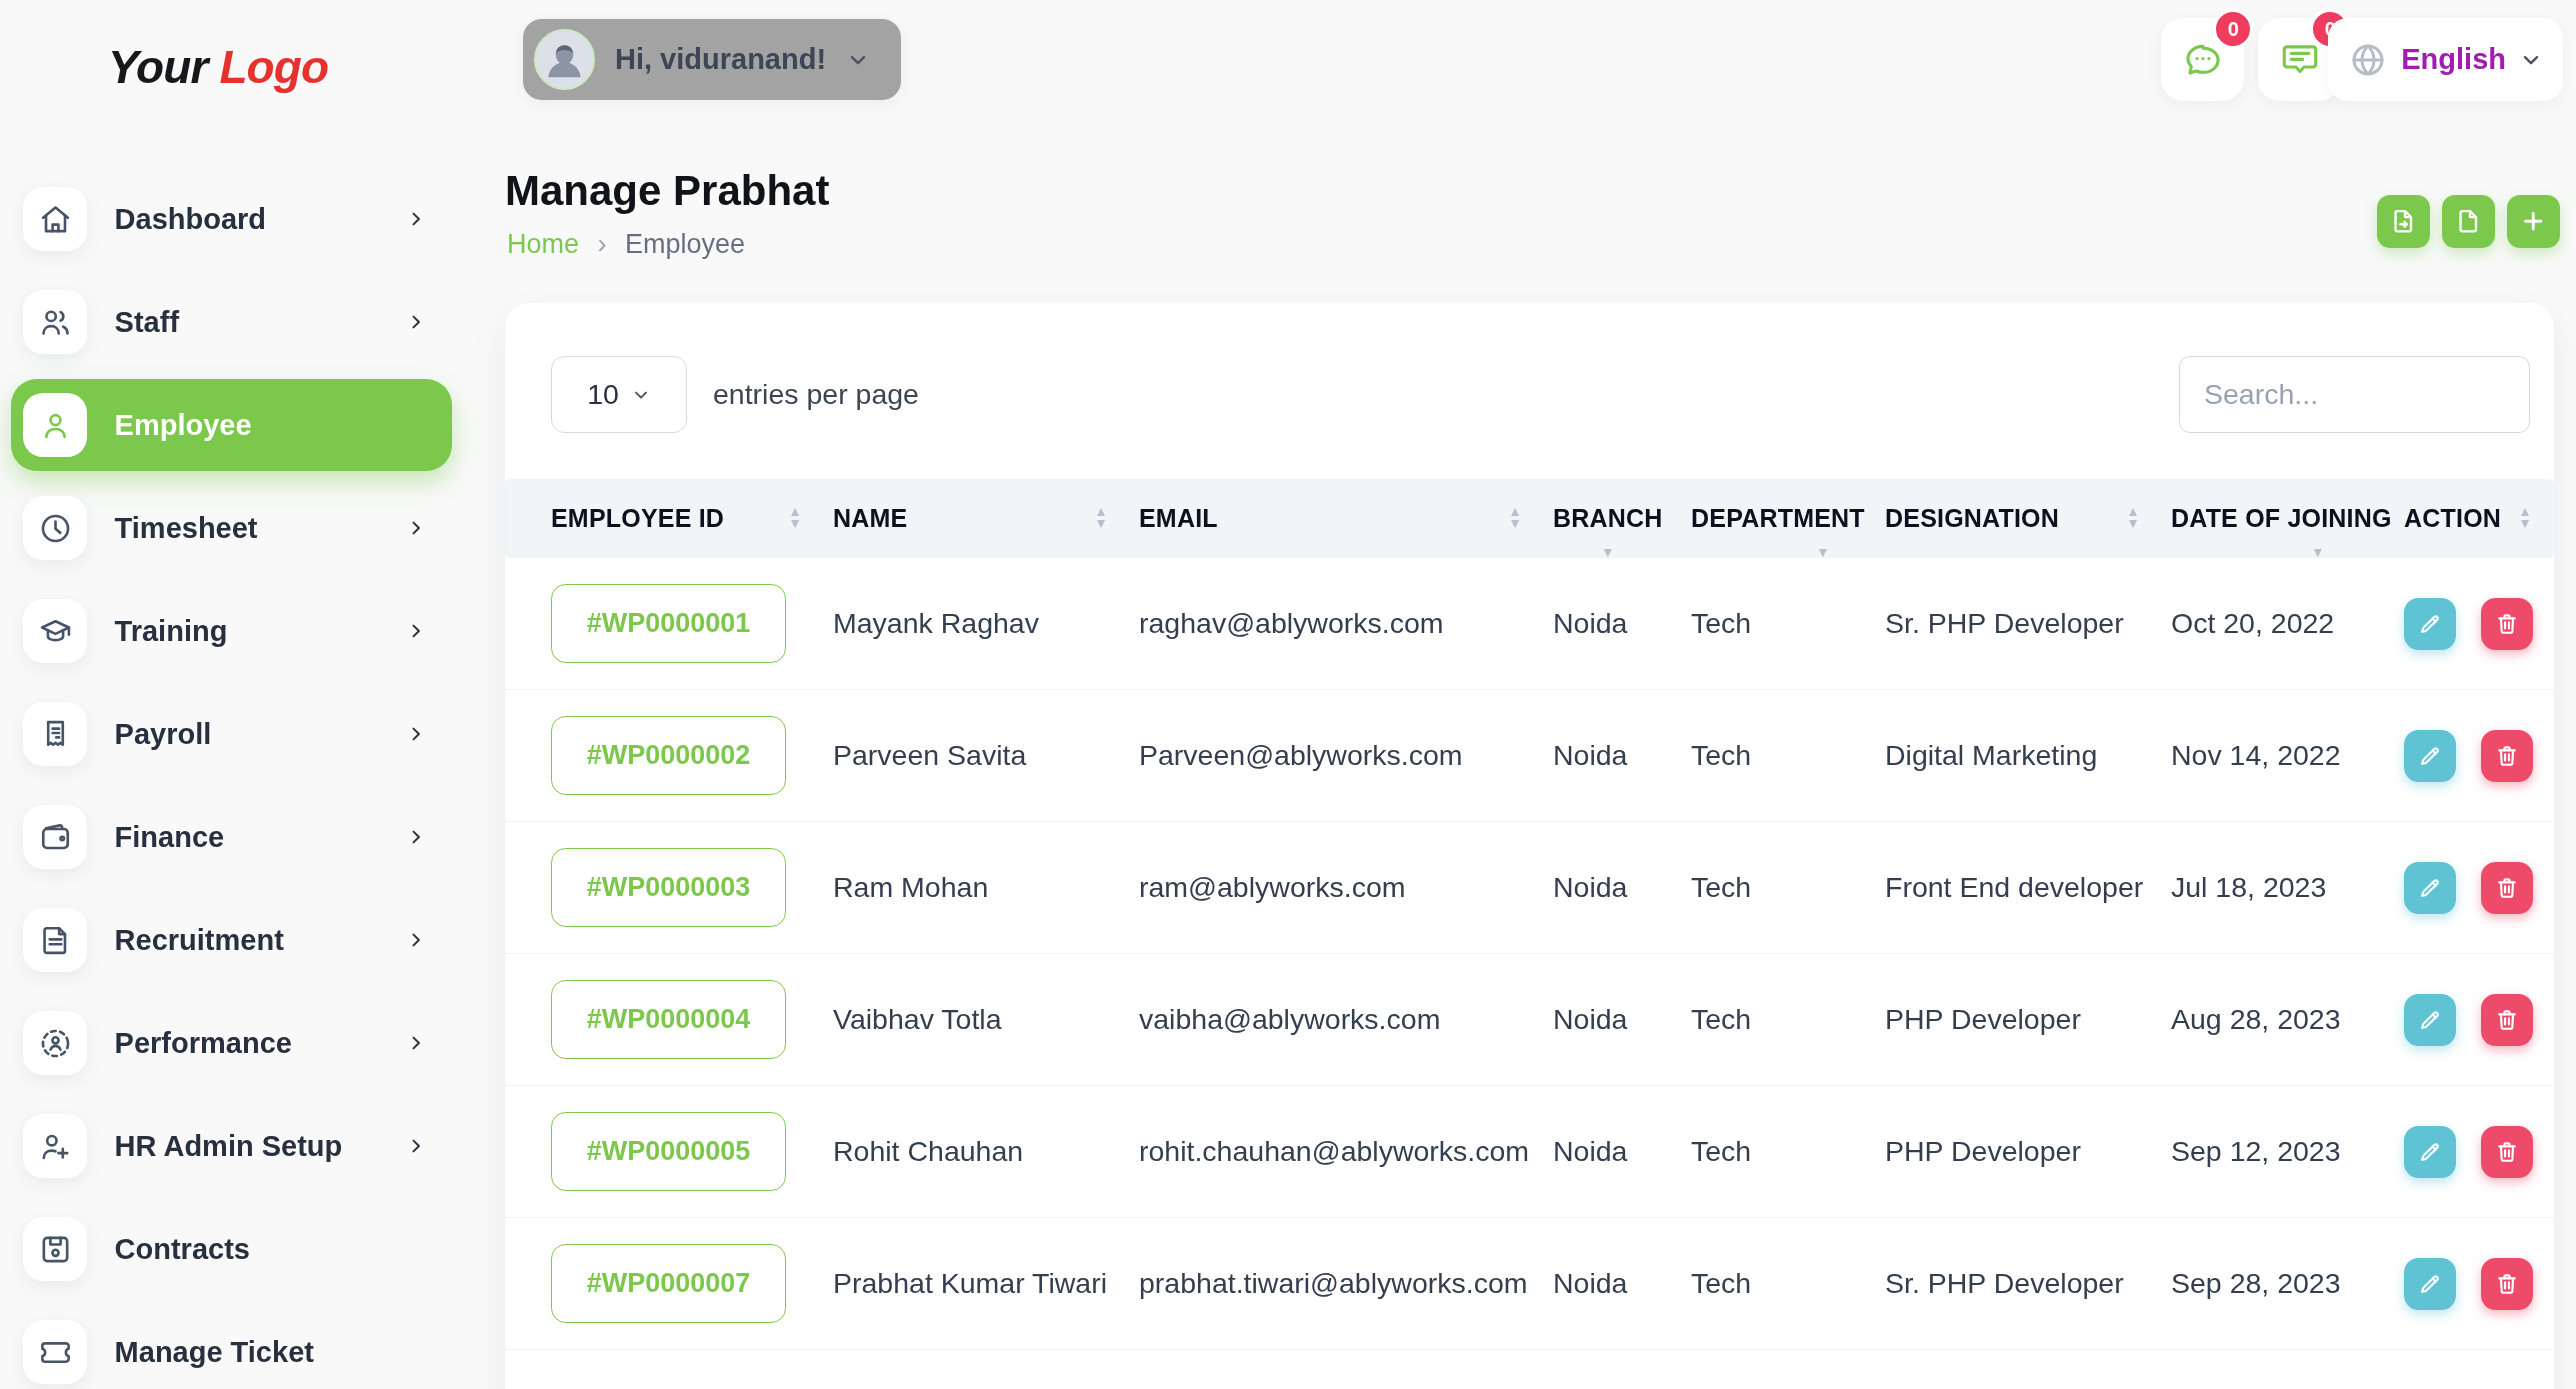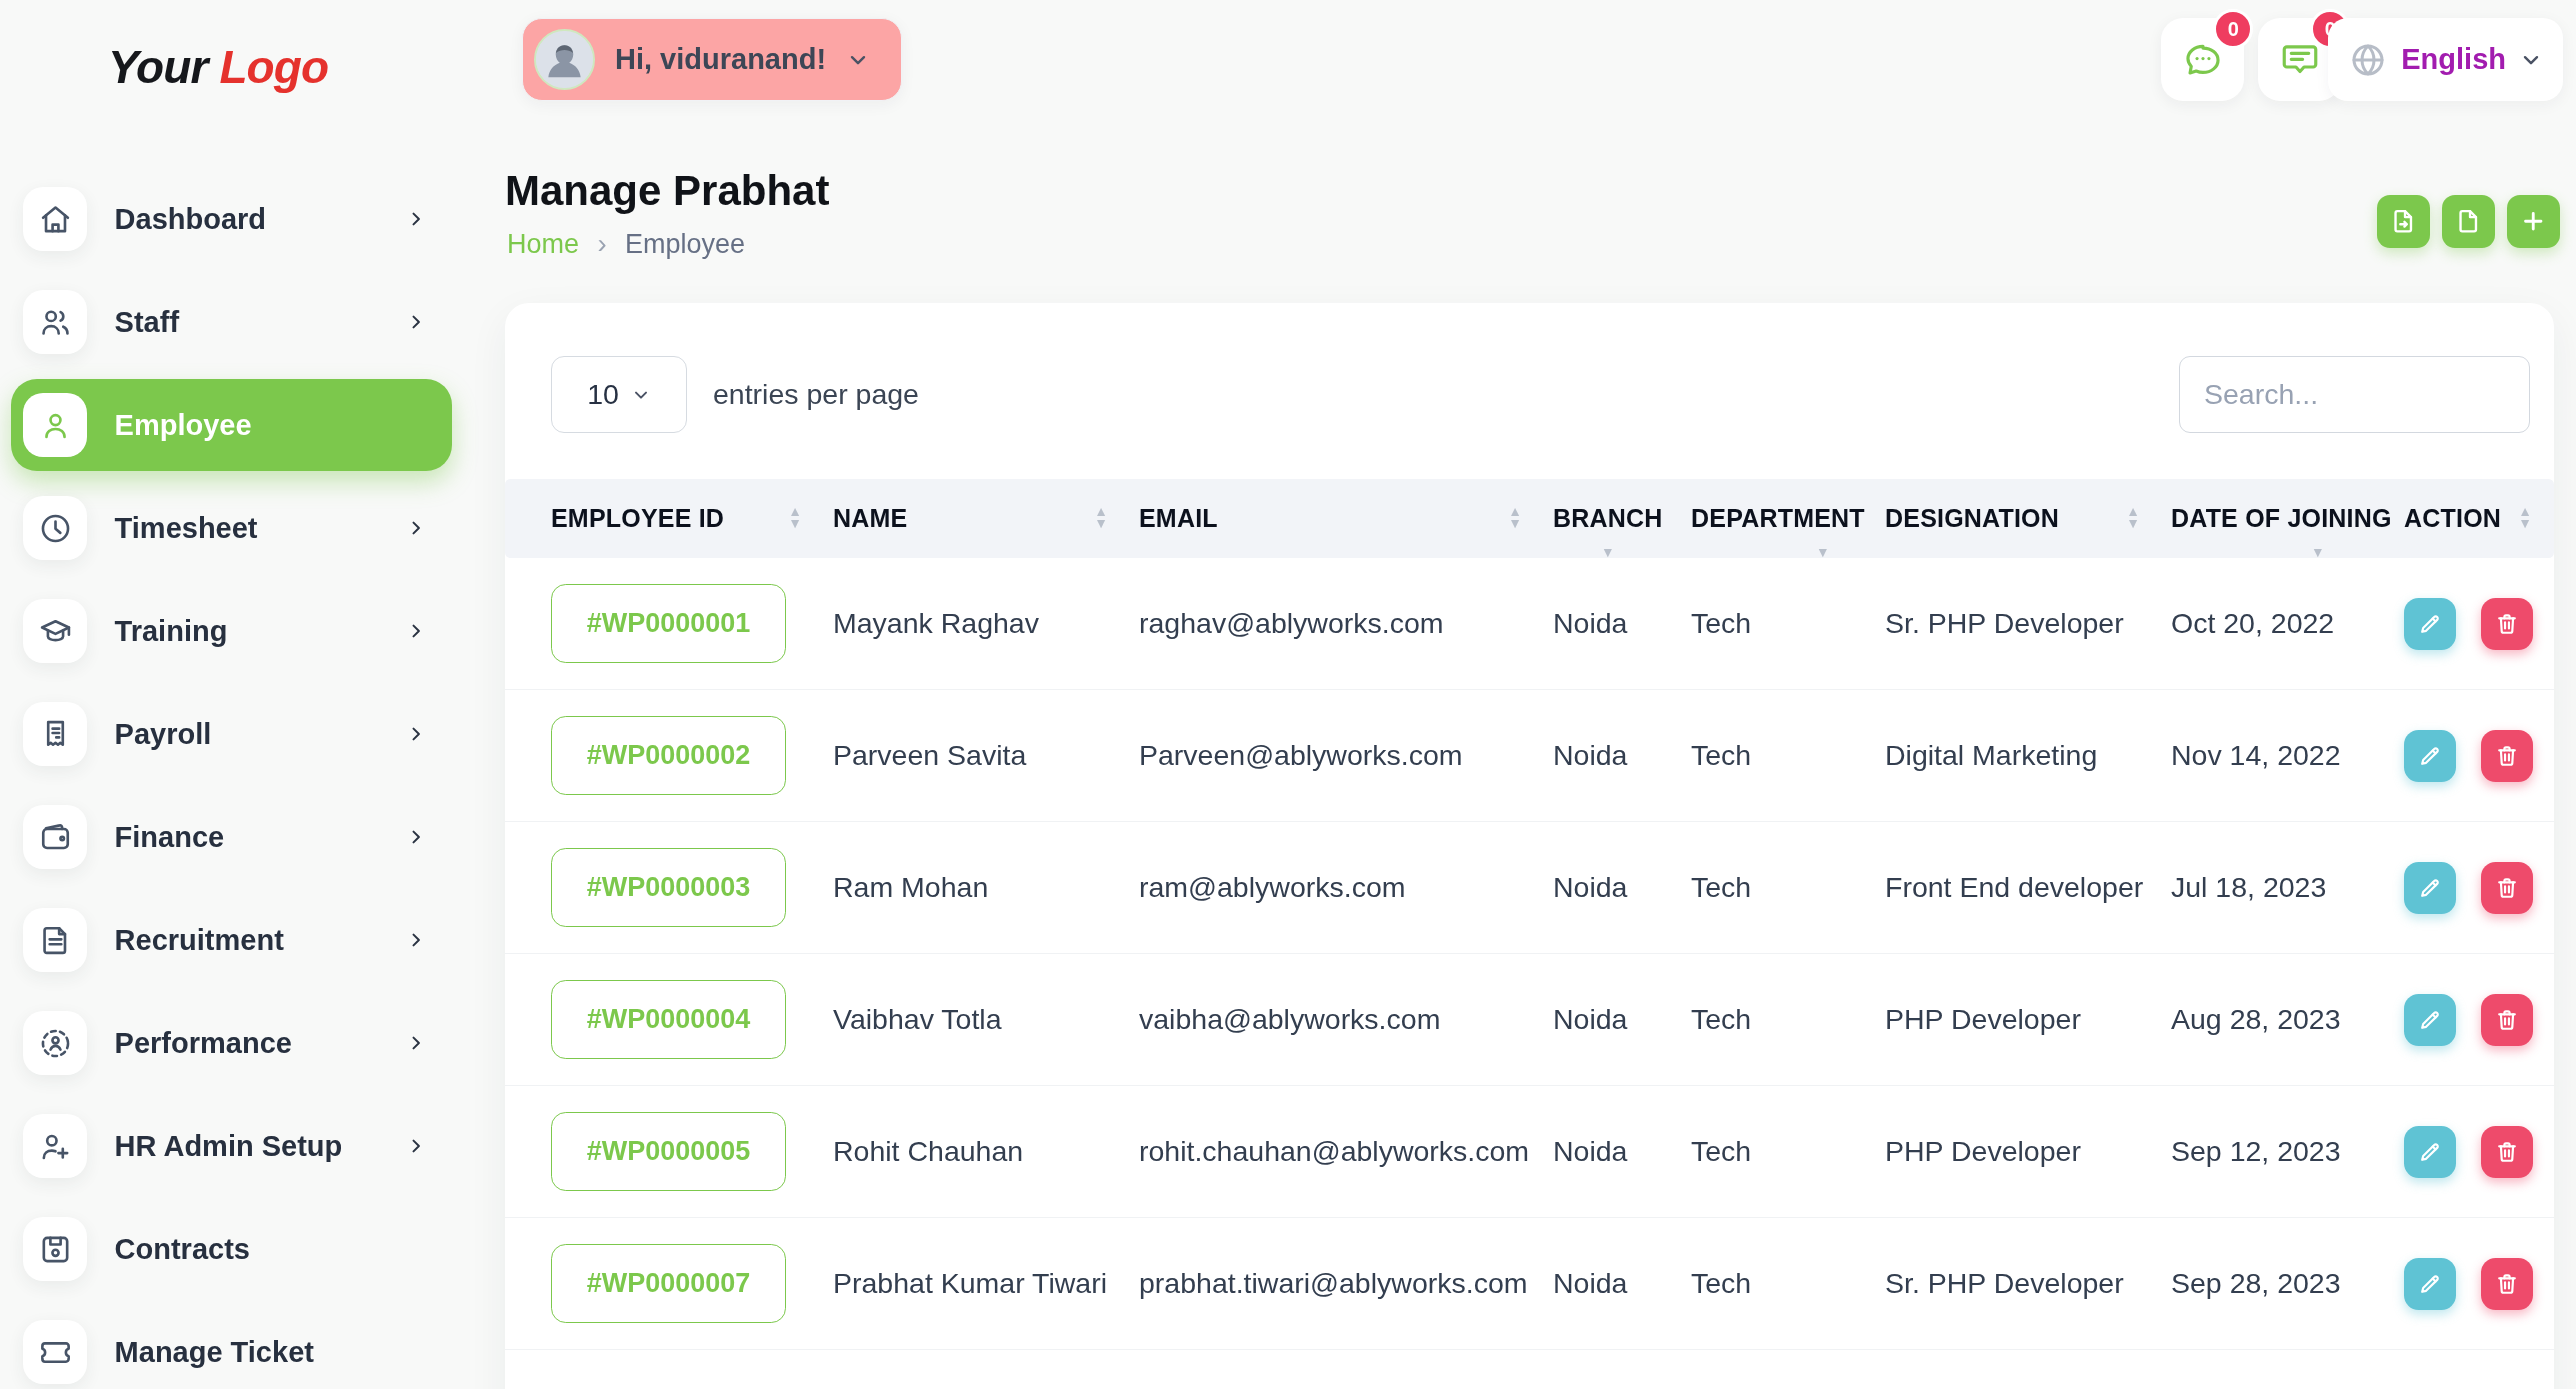--- a/index.html
+++ b/index.html
@@ -13,21 +13,21 @@
   svg { display:block; }
   button { font-family:inherit; cursor:pointer; }
 
   
   .topbar { position:absolute; left:0; top:0; right:0; height:138px; }
   .logo { position:absolute; left:108px; top:40px; font-size:46px; font-weight:800; font-style:italic; letter-spacing:-0.9px; white-space:nowrap; }
   .logo-dark { color:#16181c; }
   .logo-red { color:#e5322d; }
 
   .user-pill { position:absolute; left:522px; top:18.4px; height:83px;
-    display:flex; align-items:center; gap:20px; background:#fca5a5;
+    display:flex; align-items:center; gap:20px; background:#a3a3a3;
     border:0.9px solid #f1f2f5; border-radius:20px; padding:0 31px 0 11px;
     box-shadow:0 3.7px 14.7px rgba(30,40,50,.05); }
   .avatar { width:61px; height:61px; border-radius:50%; border:2.8px solid #cfe8bf; overflow:hidden; flex:0 0 auto; background:#dce1e9; }
   .greeting { font-size:29px; font-weight:700; color:#3d4656; white-space:nowrap; }
   .chev-sm { color:#4a5264; }
   .chev-sm svg { width:24px; height:24px; }
 
   .iconbtn { position:absolute; top:18.4px; width:83px; height:83px; background:#fff; border:none;
     border-radius:22px; box-shadow:0 3.7px 14.7px rgba(30,40,50,.06); color:#7cc84c;
     display:flex; align-items:center; justify-content:center; }

